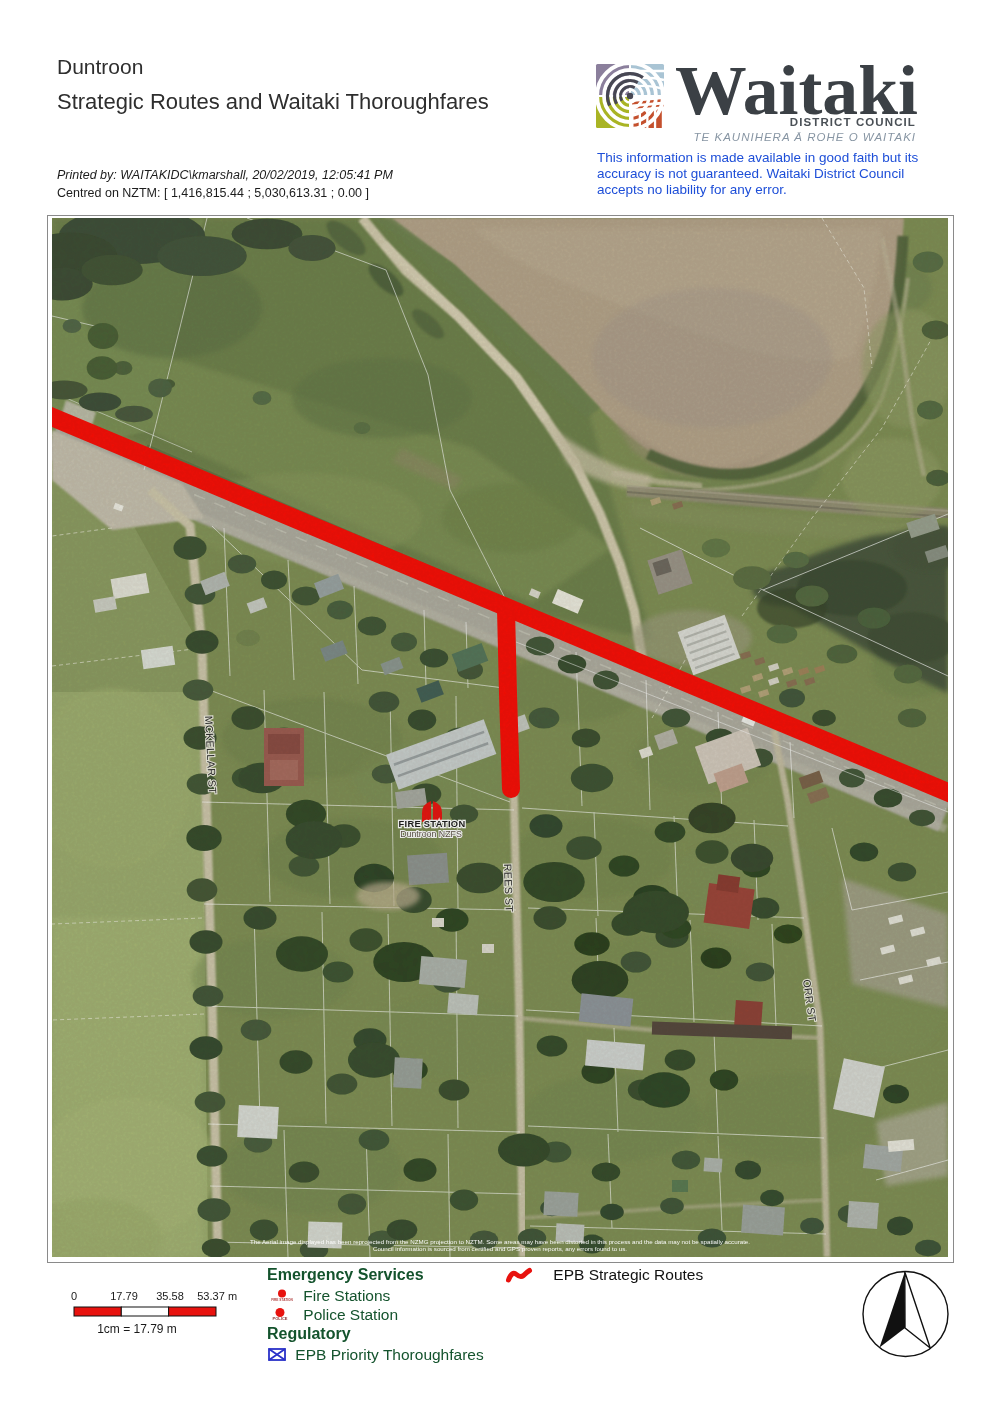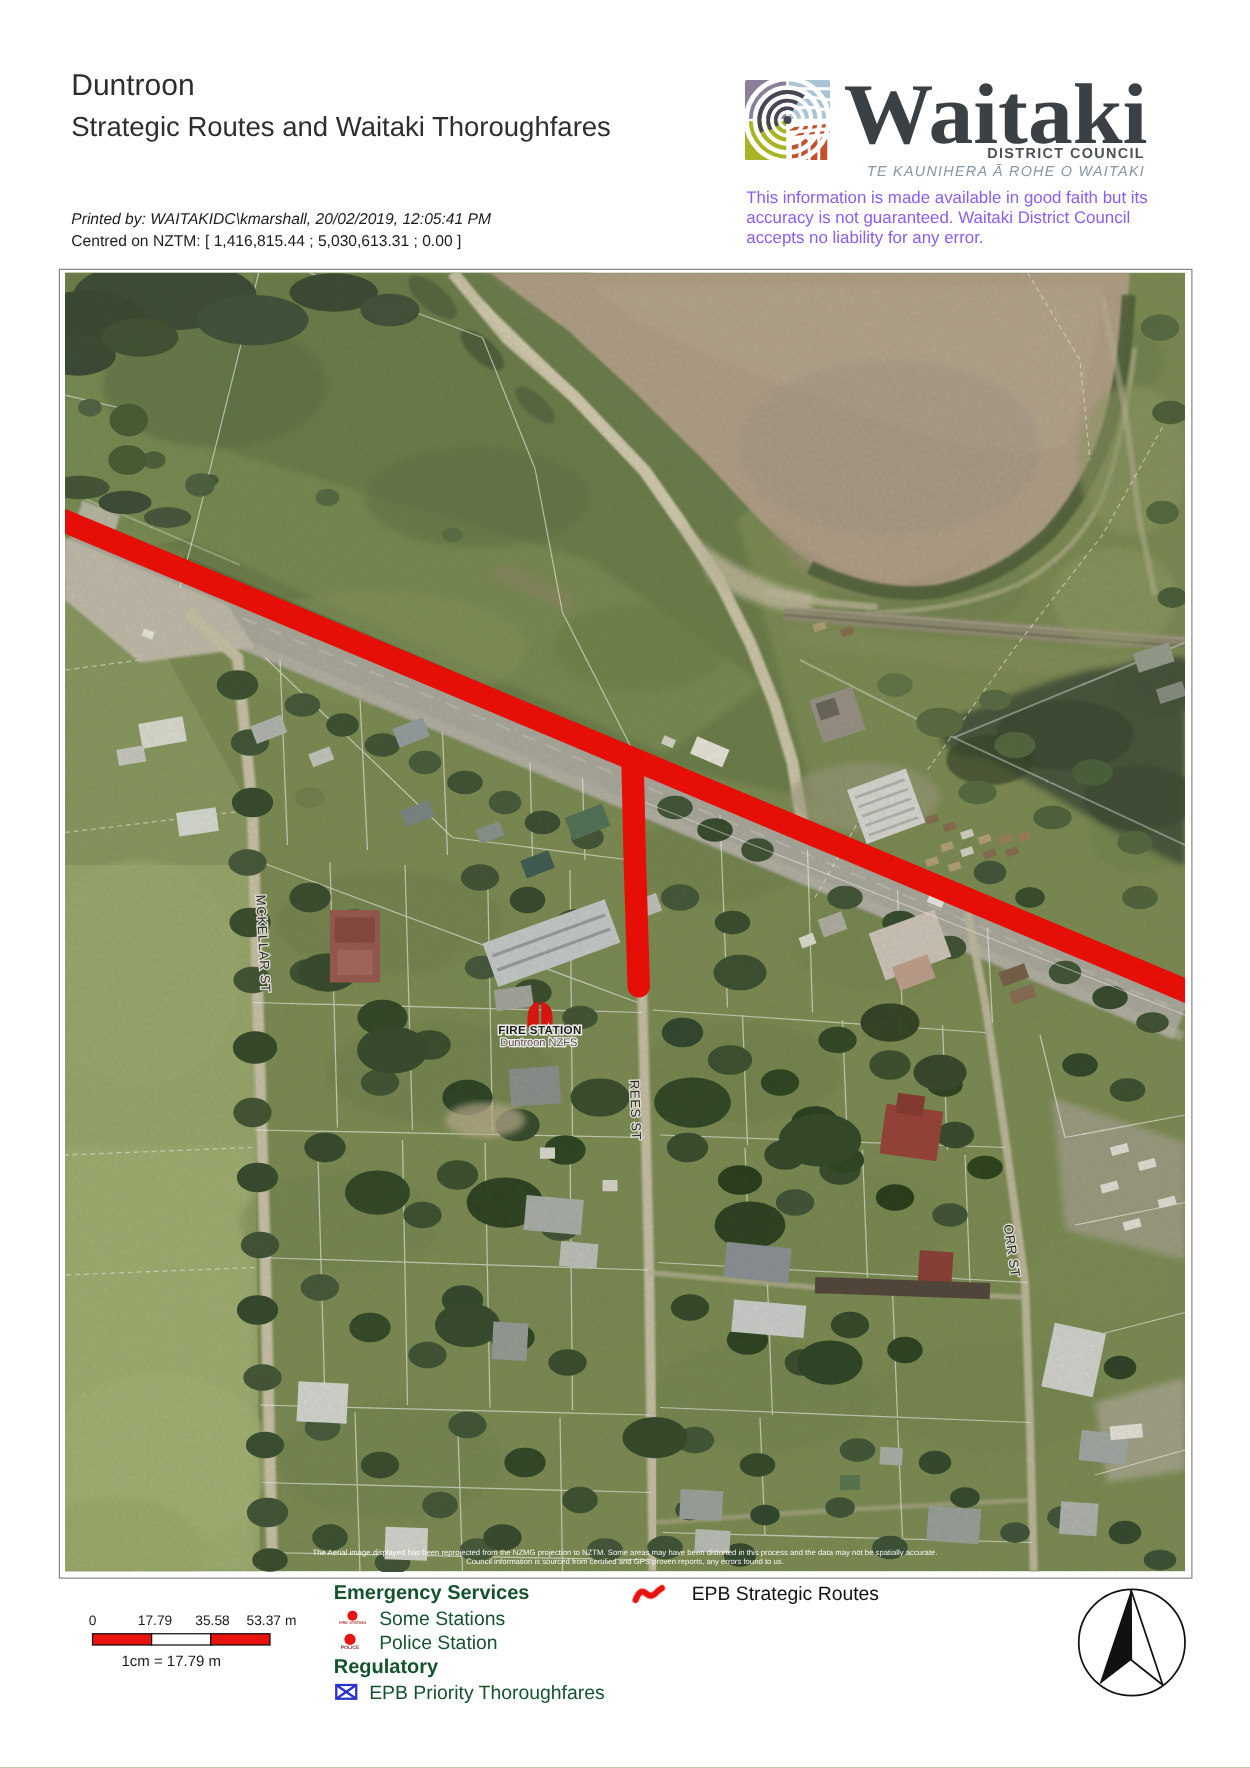--- a/index.html
+++ b/index.html
@@ -2,21 +2,21 @@
 <html><head>
 <meta charset="utf-8">
 <style>
   html,body{margin:0;padding:0;}
   body{width:1000px;height:1414px;background:#ffffff;font-family:"Liberation Sans",sans-serif;position:relative;overflow:hidden;}
   .abs{position:absolute;}
 </style>
 </head>
 <body>
 
-<div class="abs" style="left:57px;top:55px;font-size:24px;color:#2e2e2e;">Duntroon</div>
+<div class="abs" style="left:57px;top:55px;font-size:21px;color:#2e2e2e;">Duntroon</div>
 
 <div class="abs" style="left:57px;top:89px;font-size:22px;color:#2e2e2e;">Strategic Routes and Waitaki Thoroughfares</div>
 
 <div class="abs" style="left:57px;top:168px;font-size:12.5px;color:#1c1c1c;font-style:italic;">Printed by: WAITAKIDC\kmarshall, 20/02/2019, 12:05:41 PM</div>
 
 <div class="abs" style="left:57px;top:186px;font-size:12.5px;color:#1c1c1c;">Centred on NZTM: [ 1,416,815.44 ; 5,030,613.31 ; 0.00 ]</div>
 
 <svg class="abs" style="left:593px;top:60px;" width="330" height="86" viewBox="0 0 330 86">
 
   <g>
@@ -60,21 +60,21 @@
     </g>
   </g>
 
   <text x="82" y="54" font-family="Liberation Serif" font-weight="bold" font-size="69" fill="#3b4045" textLength="243" lengthAdjust="spacingAndGlyphs">Waitaki</text>
 
   <text x="323" y="66" text-anchor="end" font-size="11.5" font-weight="bold" letter-spacing="1.1" fill="#4a5056">DISTRICT COUNCIL</text>
 
   <text x="323" y="81" text-anchor="end" font-size="11.5" font-style="italic" letter-spacing="1" fill="#8795a3">TE KAUNIHERA Ā ROHE O WAITAKI</text>
 </svg>
 
-<div class="abs" style="left:597px;top:150px;width:330px;font-size:13.5px;line-height:16px;color:#8b5cf6;">This information is made available in good faith but its accuracy is not guaranteed. Waitaki District Council accepts no liability for any error.</div>
+<div class="abs" style="left:597px;top:150px;width:330px;font-size:13.5px;line-height:16px;color:#1d4ed8;">This information is made available in good faith but its accuracy is not guaranteed. Waitaki District Council accepts no liability for any error.</div>
 
 <div class="abs" style="left:47px;top:215px;width:905px;height:1046px;border:1px solid #8a8a8a;background:#ffffff;"></div>
 
 <svg id="map" class="abs" style="left:52px;top:218px;" width="896" height="1039" viewBox="0 0 896 1039">
 <defs>
 <filter id="soft">
         <feGaussianBlur stdDeviation="1"></feGaussianBlur>
       </filter>
 <filter id="soft2">
         <feGaussianBlur stdDeviation="2.5"></feGaussianBlur>
@@ -640,21 +640,21 @@
 
 <div class="abs" style="left:267px;top:1266px;font-size:15.5px;color:#14532d;">
 
   <div style="font-weight:bold;font-size:16px;">Emergency Services</div>
 
   <div style="margin-top:3px;height:19px;">
     <svg width="30" height="16" viewBox="0 0 30 16" style="vertical-align:-3px;">
       <circle cx="15" cy="5.5" r="4" fill="#e8120e"></circle>
       <text x="15" y="12.5" text-anchor="middle" font-size="3.2" fill="#b04040" font-weight="bold">FIRE STATION</text>
     </svg>
-    <span style="margin-left:2px;">Some Stations</span>
+    <span style="margin-left:2px;">Fire Stations</span>
   </div>
 
   <div style="height:19px;">
     <svg width="30" height="16" viewBox="0 0 30 16" style="vertical-align:-3px;">
       <circle cx="13" cy="5.5" r="4.5" fill="#e8120e"></circle>
       <text x="13" y="13" text-anchor="middle" font-size="4" fill="#8a3535" font-weight="bold">POLICE</text>
     </svg>
     <span style="margin-left:2px;">Police Station</span>
   </div>
 

